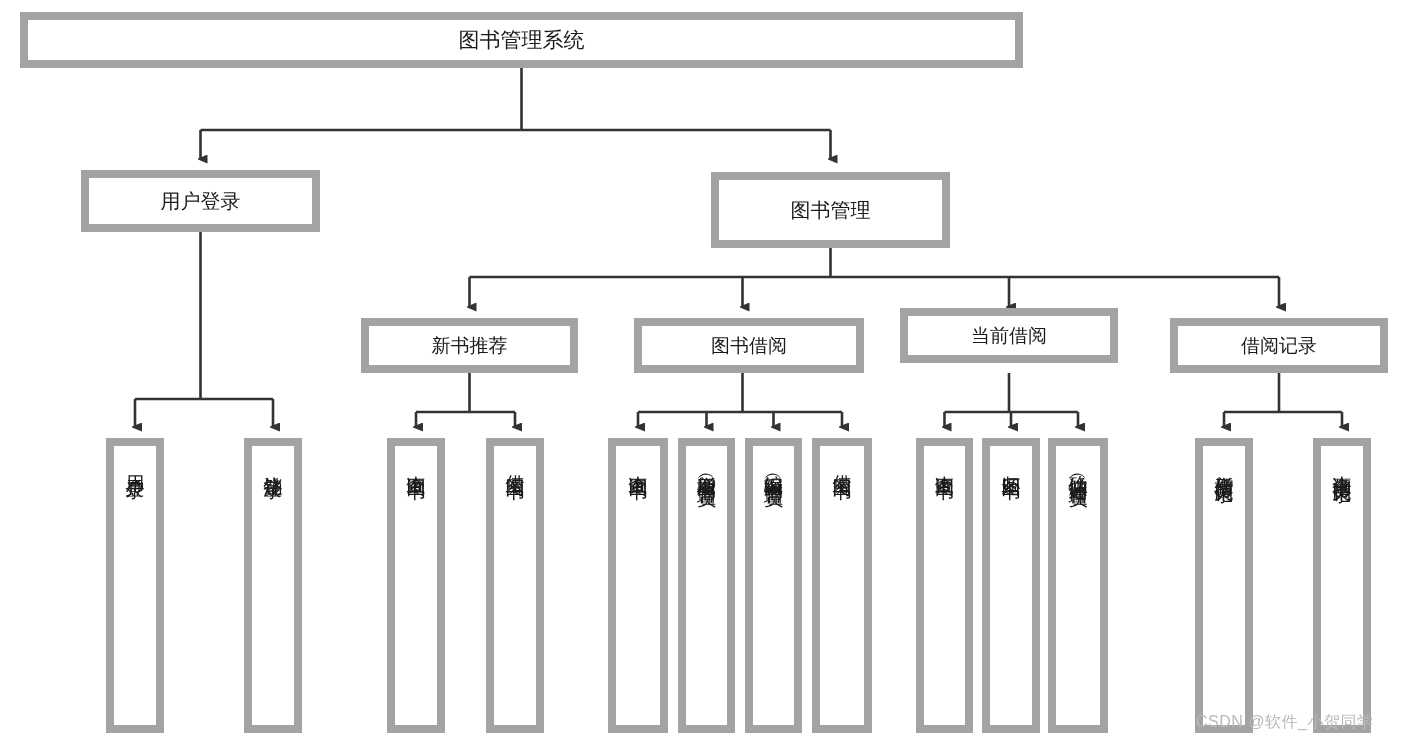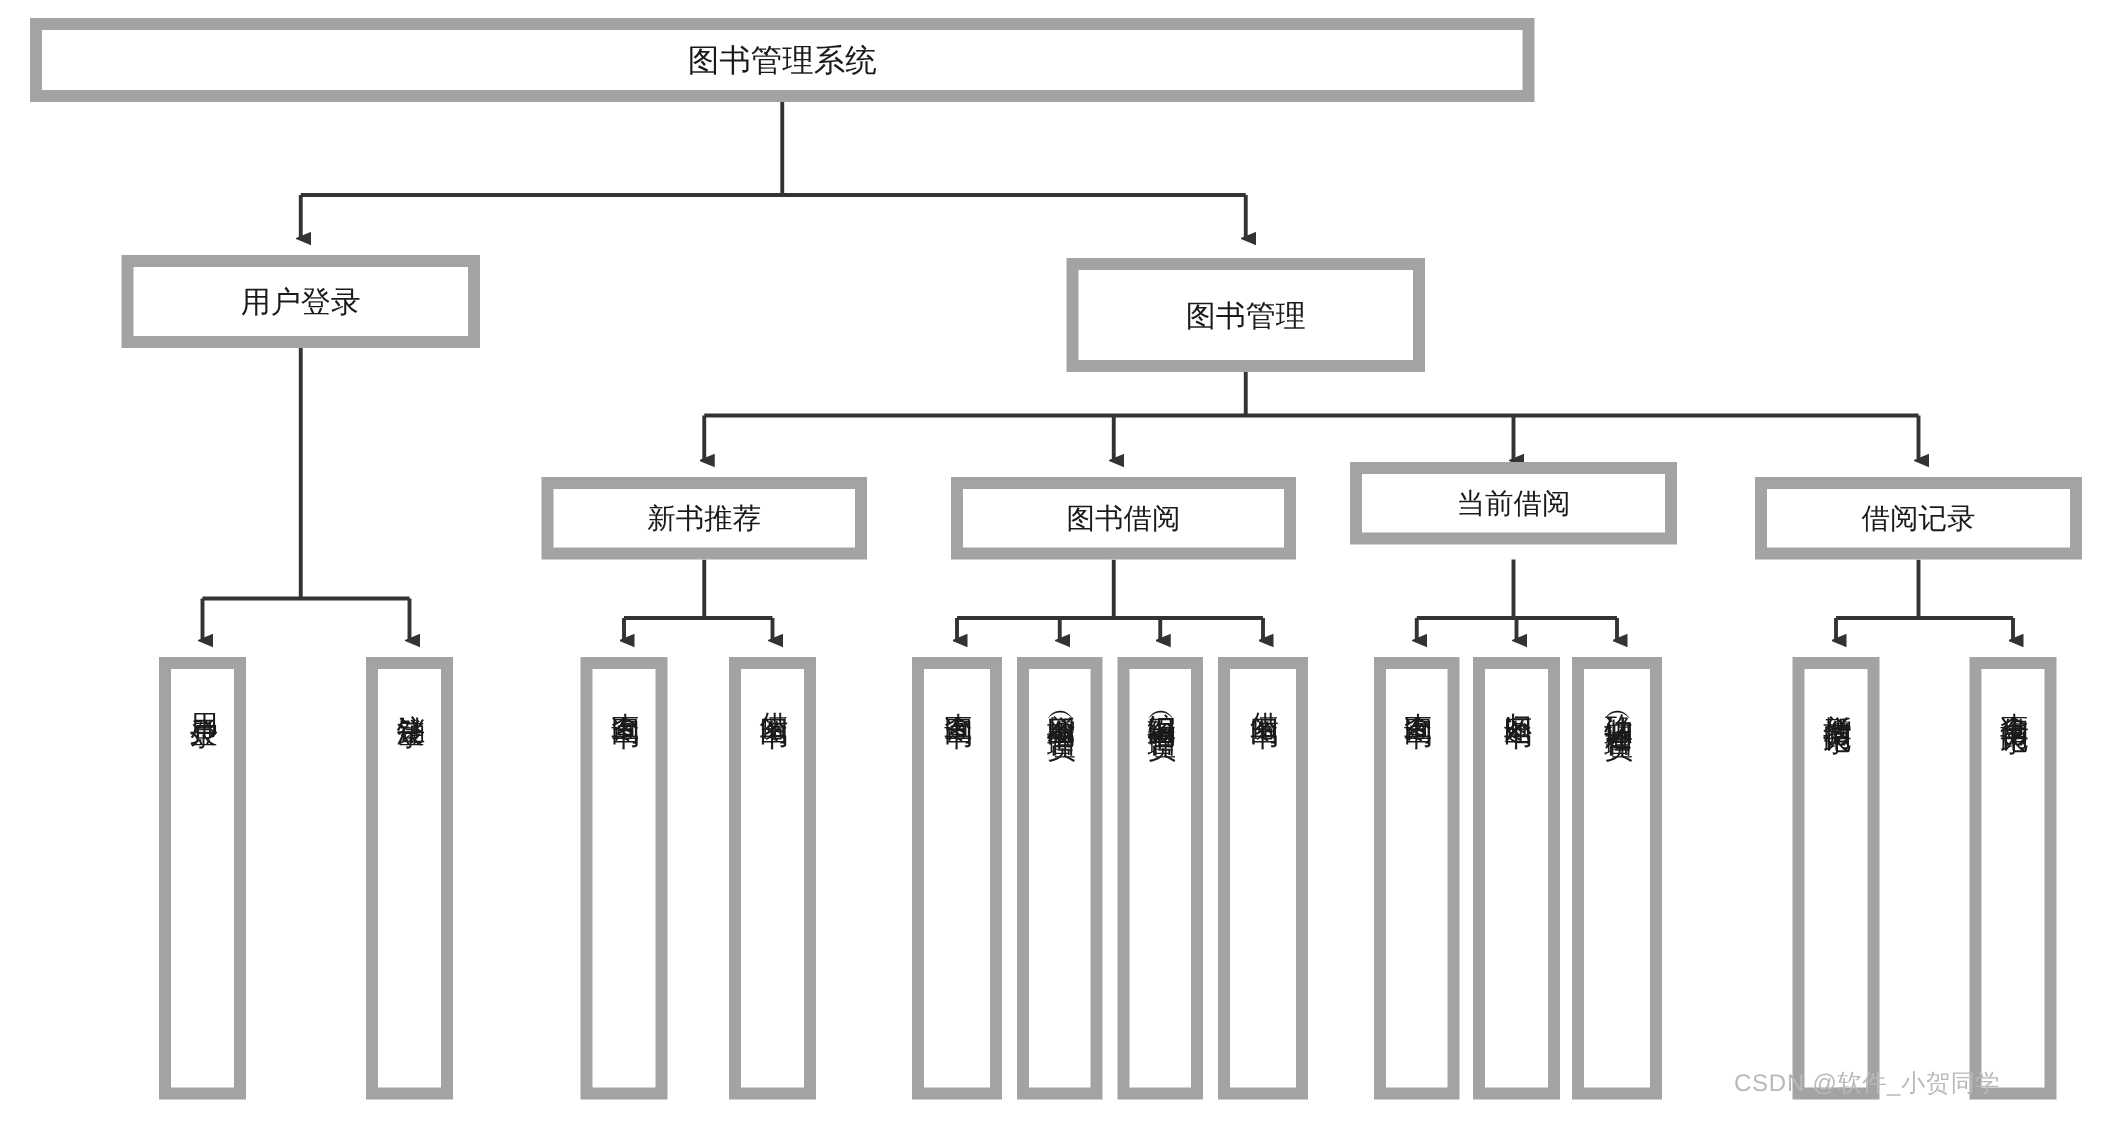--- a/index.html
+++ b/index.html
@@ -11,21 +11,21 @@
         border:8px solid #a3a3a3;display:flex;align-items:center;
         justify-content:center;color:#1a1a1a;}
   .node.root{font-size:21px;}
   .node.l2{font-size:20px;}
   .node.l3{font-size:19px;}
   .node.leaf{font-size:19px;padding:14px 2px 6px 2px;
              align-items:flex-start;justify-content:center;}
   .vtext{writing-mode:vertical-rl;text-orientation:upright;
          line-height:1.06;letter-spacing:2px;white-space:nowrap;
          text-align:left;}
-  .watermark{position:absolute;left:1156px;top:712px;font-size:16px;
+  .watermark{position:absolute;left:1196px;top:712px;font-size:16px;
              color:#b9b9b9;white-space:nowrap;letter-spacing:0.5px;}
 </style>
 </head>
 <body>
 
 <div id="stage">
 
   <svg id="wires" viewBox="0 0 1405 747" xmlns="http://www.w3.org/2000/svg">
     <defs>
       <marker id="arrow" markerWidth="10" markerHeight="10" refX="4.5" refY="7" orient="auto" markerUnits="userSpaceOnUse">

